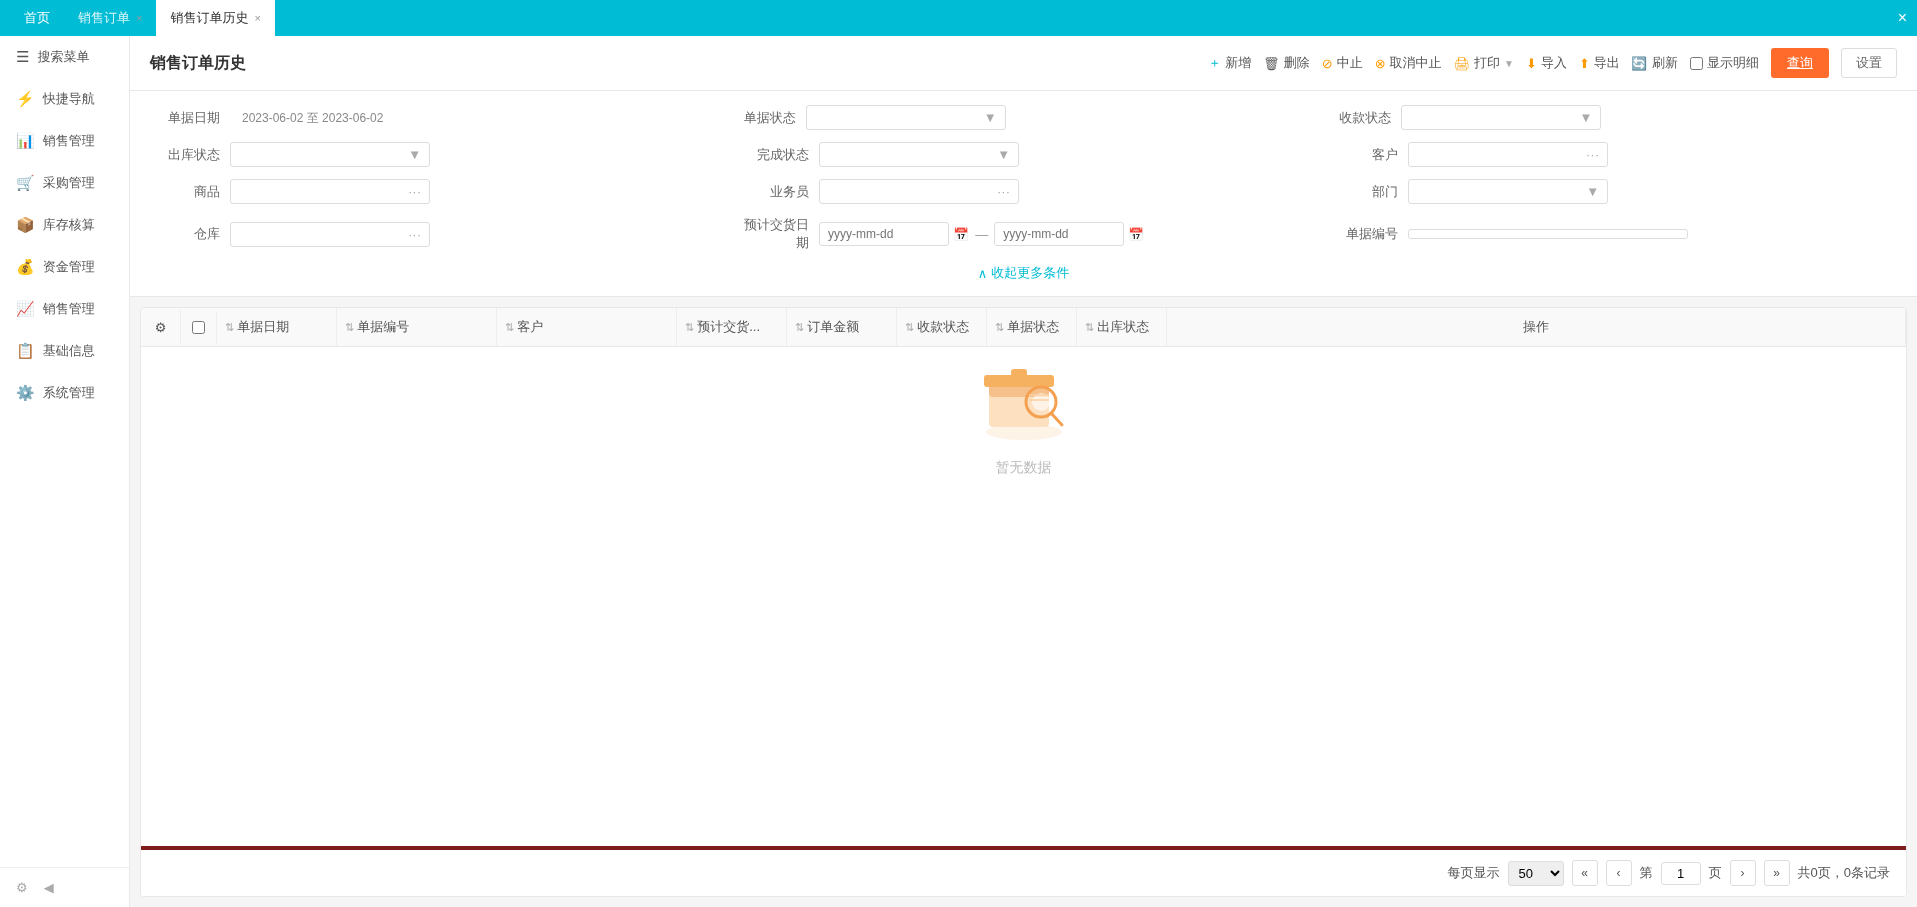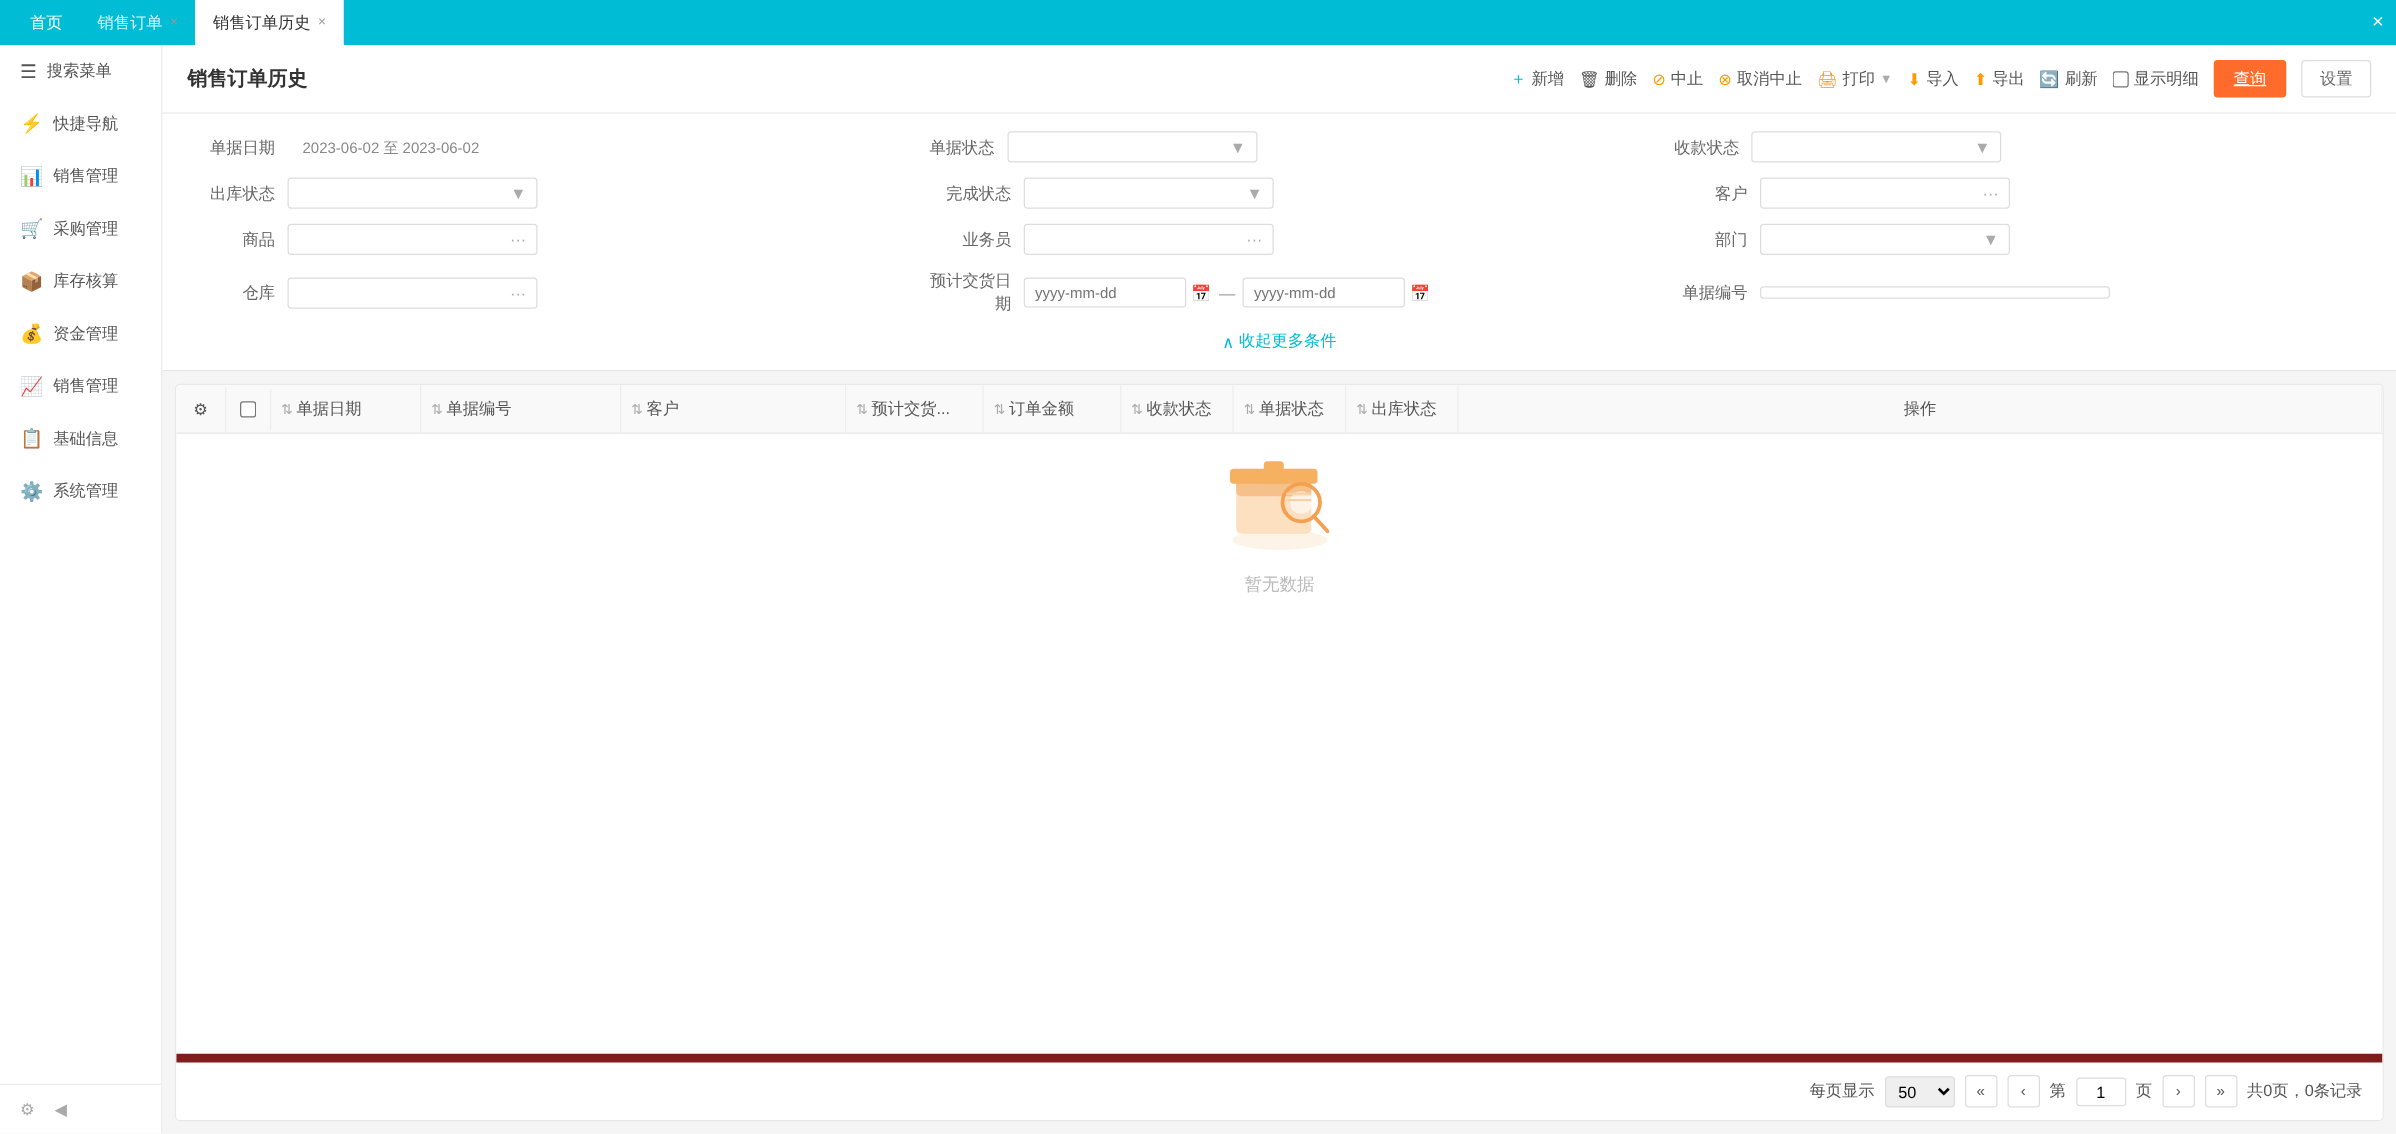--- a/index.html
+++ b/index.html
@@ -67,21 +67,21 @@
     .th-amount { width: 110px; }
     .th-pay-status { width: 90px; }
     .th-order-status { width: 90px; }
     .th-warehouse-status { width: 90px; }
     .th-action { flex: 1; justify-content: center; }
     .table-body { flex: 1; display: flex; flex-direction: column; align-items: center; justify-content: flex-start; }
     .empty-state { display: flex; flex-direction: column; align-items: center; gap: 12px; }
     .empty-text { color: #bbb; font-size: 14px; }
 
     
-    .pagination { display: flex; align-items: center; justify-content: flex-end; padding: 10px 16px; border-top: 7px solid #7f1d1d; gap: 8px; font-size: 13px; color: #555; background: #fff; }
+    .pagination { display: flex; align-items: center; justify-content: flex-end; padding: 10px 16px; border-top: 4px solid #7f1d1d; gap: 8px; font-size: 13px; color: #555; background: #fff; }
     .page-size-select { border: 1px solid #ddd; border-radius: 3px; padding: 3px 6px; font-size: 13px; }
     .page-nav { width: 26px; height: 26px; display: flex; align-items: center; justify-content: center; border: 1px solid #ddd; border-radius: 3px; cursor: pointer; color: #555; font-size: 12px; }
     .page-input { width: 40px; border: 1px solid #ddd; border-radius: 3px; padding: 3px 4px; text-align: center; font-size: 13px; }
 
     .filter-section { background: #fff; flex-shrink: 0; }
   </style>
 </head>
 <body>
 
 <div class="top-bar">

